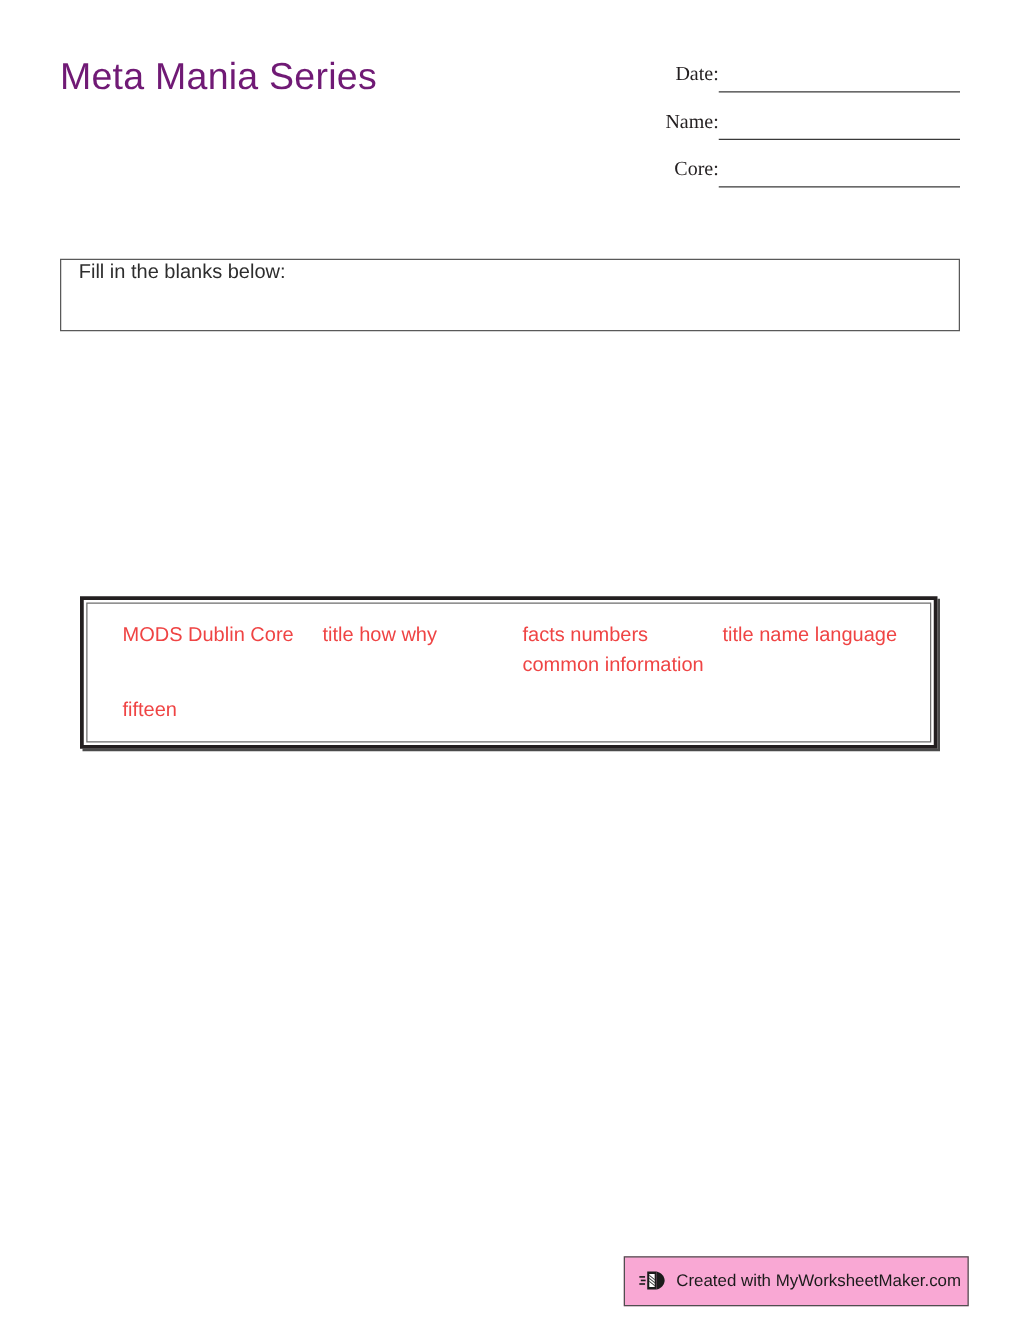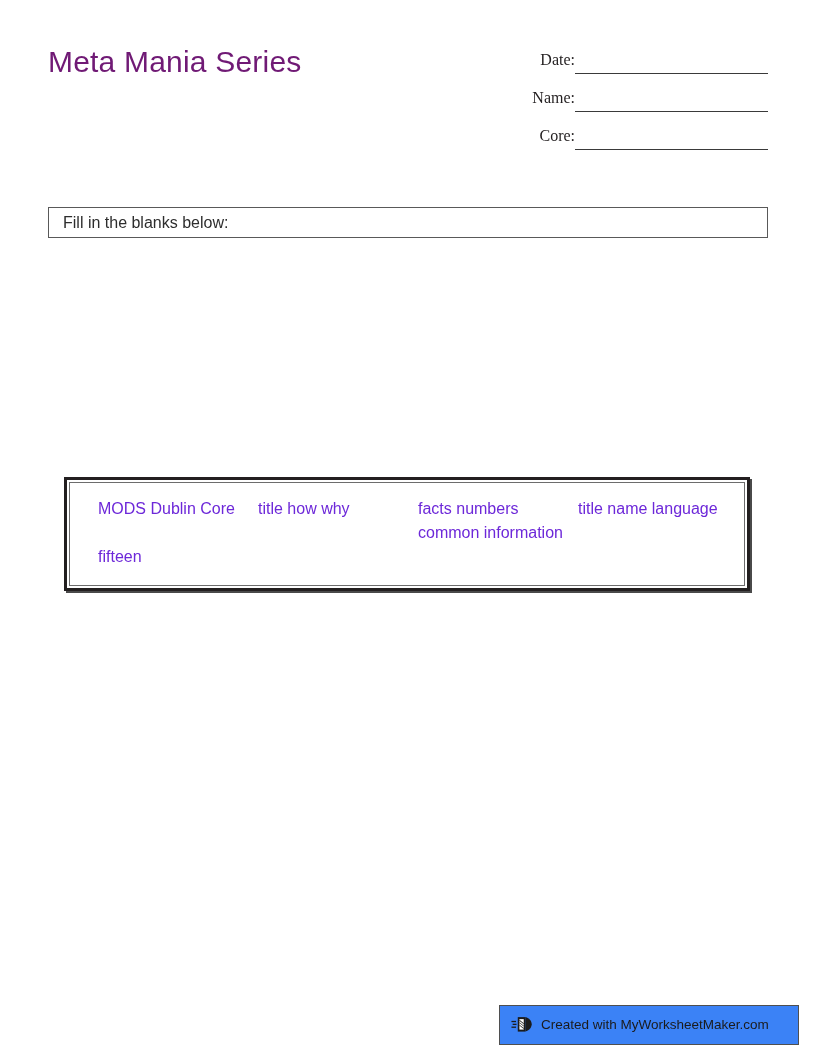--- a/index.html
+++ b/index.html
@@ -73,26 +73,26 @@
     border-bottom: 1px solid #3a3a3a;
     height: 0;
   }
 
   
   .instruction-box {
     position: absolute;
     left: 48px;
     top: 207px;
     width: 720px;
-    height: 31px;
+    height: 58px;
     box-sizing: border-box;
     border: 1px solid #595959;
     background: #ffffff;
     display: flex;
-    align-items: center;
+    align-items: flex-start;
   }
   .instruction-text {
     padding-left: 14px;
     font-size: 16px;
     font-weight: 300;
     color: #2d2d2d;
     line-height: 1.2;
   }
 
   
@@ -111,41 +111,42 @@
     border: 1px solid #6d6d6d;
     box-sizing: border-box;
     padding: 14px 0 12px 0;
     min-height: 104px;
   }
   .word-bank-row {
     display: flex;
     padding: 0 0 0 28px;
   }
   .word-bank-row + .word-bank-row {
+    margin-top: 12px;
   }
   .word-bank-cell {
     width: 160px;
     box-sizing: border-box;
     padding-right: 12px;
     font-size: 16px;
     font-weight: 300;
     line-height: 24px;
-    color: #6d28d9;
+    color: #ef4444;
   }
 
   
   .footer-badge {
     position: absolute;
     left: 499px;
     top: 1005px;
-    width: 300px;
+    width: 276px;
     height: 40px;
     box-sizing: border-box;
     border: 1px solid #4f4f4f;
-    background: #3b82f6;
+    background: #f9a8d4;
     display: flex;
     align-items: center;
     padding-left: 11px;
   }
   .footer-logo {
     width: 22px;
     height: 22px;
     flex: 0 0 22px;
     margin-right: 8px;
     display: block;

